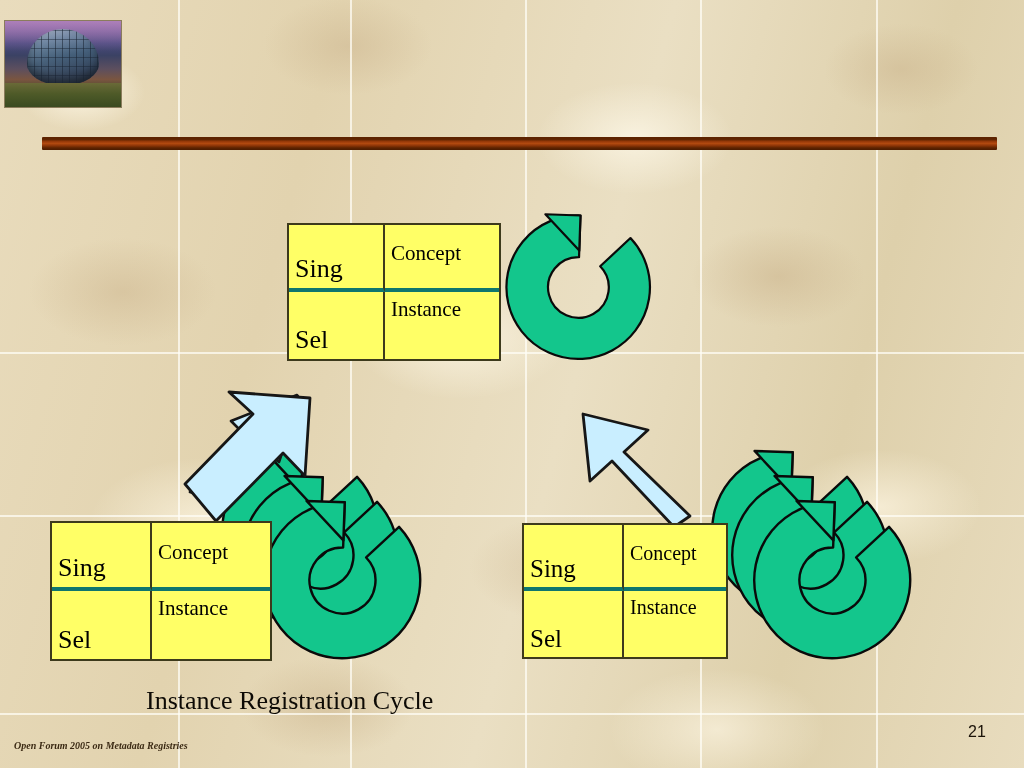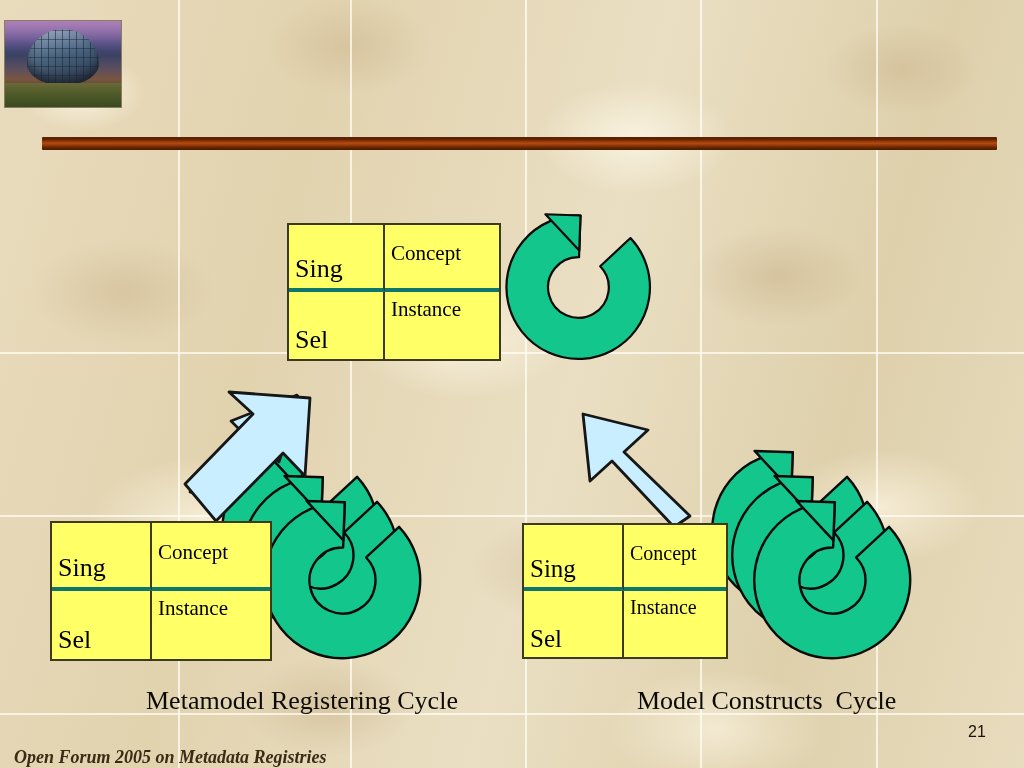--- a/index.html
+++ b/index.html
@@ -142,21 +142,21 @@
   #table-right .v    { font-size: 20px; }
 
   
   .artlayer { position: absolute; left: 0; top: 0; width: 1024px; height: 768px; pointer-events: none; }
 
   
   #footer {
     position: absolute; left: 14px; top: 740px;
     font-family: "Liberation Serif", serif;
     font-style: italic; font-weight: bold;
-    font-size: 18px; color: #3b2a14; margin-top: 7px;
+    font-size: 10px; color: #3b2a14;
   }
   #pagenum {
     position: absolute; left: 968px; top: 723px;
     font-family: "Liberation Sans", sans-serif;
     font-size: 16px; color: #1a1208;
   }
 </style>
 </head>
 <body>
 
@@ -246,19 +246,18 @@
     <div class="cell v v-top">Instance</div>
   </div>
 
   <div class="ytable" id="table-right">
     <div class="cell k">Sing</div>
     <div class="cell v v-bot">Concept</div>
     <div class="cell k">Sel</div>
     <div class="cell v v-top">Instance</div>
   </div>
 
-  <div class="cycle-label" id="label-metamodel">Metamodel Registering Cycle</div>
-  <div class="cycle-label" id="label-constructs">Model Constructs  Cycle</div>
+  <div class="cycle-label" id="label-metamodel">Instance Registration Cycle</div>
 
   <div id="footer">Open Forum 2005 on Metadata Registries</div>
   <div id="pagenum">21</div>
 
 </div>
 
 </body></html>

